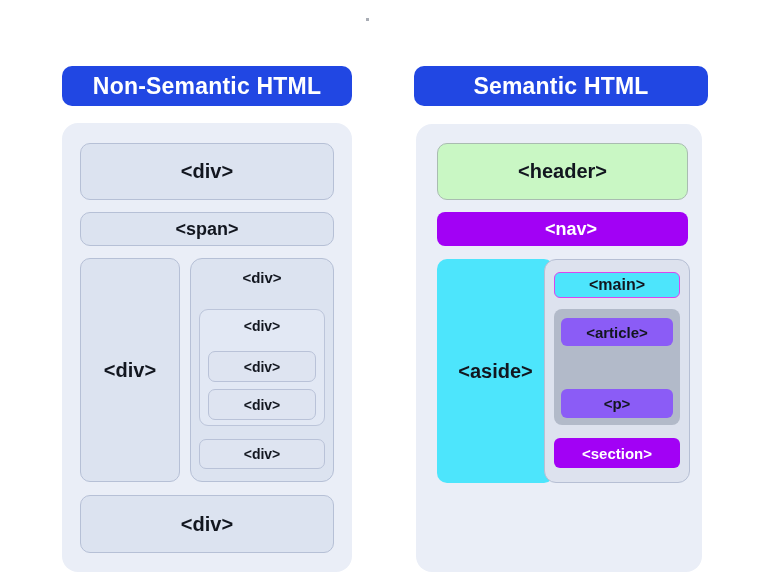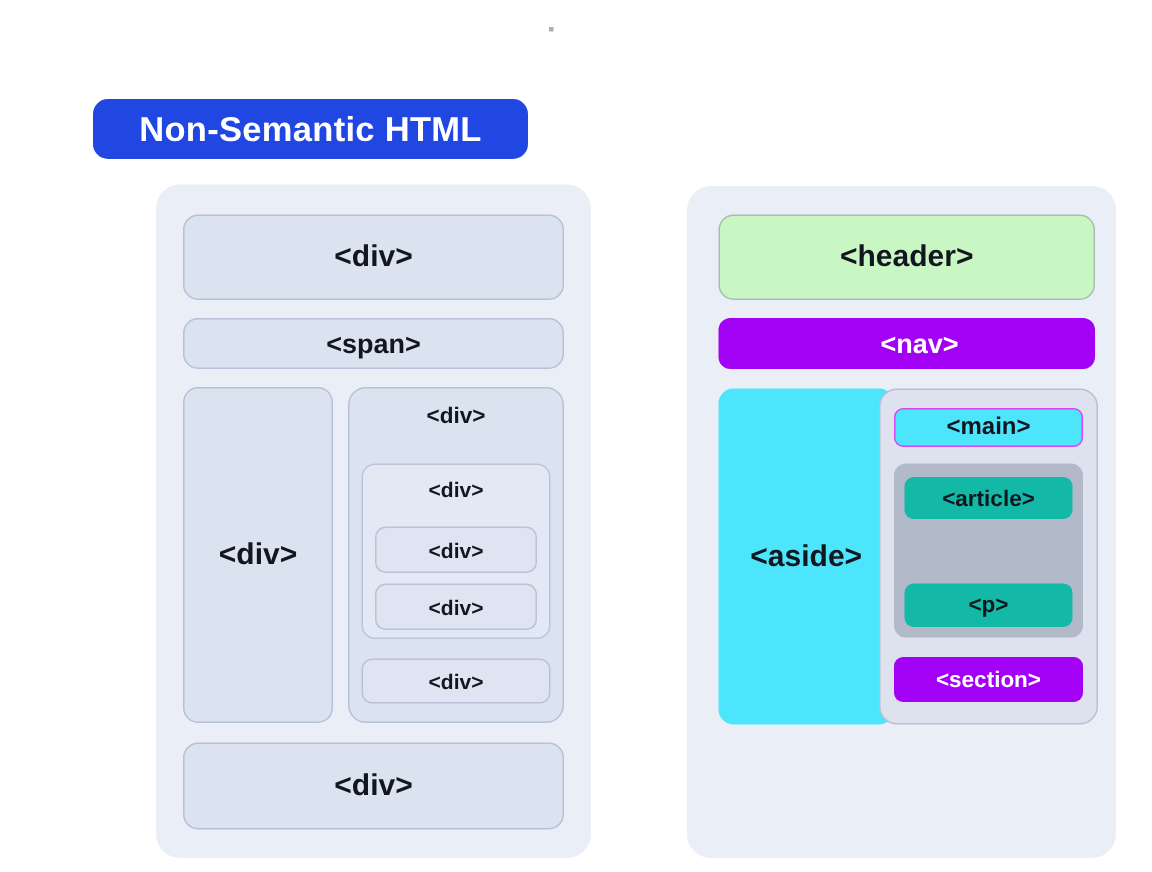--- a/index.html
+++ b/index.html
@@ -32,21 +32,20 @@
   }
   .badge-left  { left: 62px;  top: 66px; width: 290px; }
   .badge-right { left: 414px; top: 66px; width: 294px; }
   .panel {
     position: absolute;
     top: 123px;
     width: 290px;
     height: 449px;
     background: #eaeef7;
     border-radius: 16px;
-    margin-left: 42px;
   }
   .panel-left  { left: 62px; }
   .panel-right { left: 416px; top: 124px; width: 286px; height: 448px; }
   .bx {
     position: absolute;
     display: flex;
     align-items: center;
     justify-content: center;
     font-weight: 700;
     color: #12161f;
@@ -133,21 +132,21 @@
     font-size: 16px;
   }
   .r-gray {
     position: absolute;
     left: 9px; top: 49px; width: 126px; height: 116px;
     background: #b2bac9;
     border-radius: 8px;
   }
   .r-green {
     left: 7px; width: 112px; height: 28px;
-    background: #14b8a6;
+    background: #8b5cf6;
     border-radius: 6px;
     font-size: 15px;
   }
   .r-article { top: 9px; }
   .r-figure  { top: 43px; height: 29px; }
   .r-p       { top: 80px; height: 29px; }
   .r-section {
     left: 9px; top: 178px; width: 126px; height: 30px;
     background: #a201f5;
     border-radius: 6px;
@@ -182,20 +181,21 @@
         <div class="l-group-label">&lt;div&gt;</div>
         <div class="bx l-nested l-nested-1">&lt;div&gt;</div>
         <div class="bx l-nested l-nested-2">&lt;div&gt;</div>
       </div>
       <div class="bx l-col-bottom">&lt;div&gt;</div>
     </div>
 
     <div class="bx gbox l-bottom">&lt;div&gt;</div>
   </div>
 
+  <div class="badge badge-right">Semantic HTML</div>
 
   <div class="panel panel-right">
     <div class="bx r-header">&lt;header&gt;</div>
     <div class="bx r-nav">&lt;nav&gt;</div>
     <div class="bx r-aside">&lt;aside&gt;</div>
 
     <div class="r-col">
       <div class="bx r-main">&lt;main&gt;</div>
       <div class="r-gray">
         <div class="bx r-green r-article">&lt;article&gt;</div>

